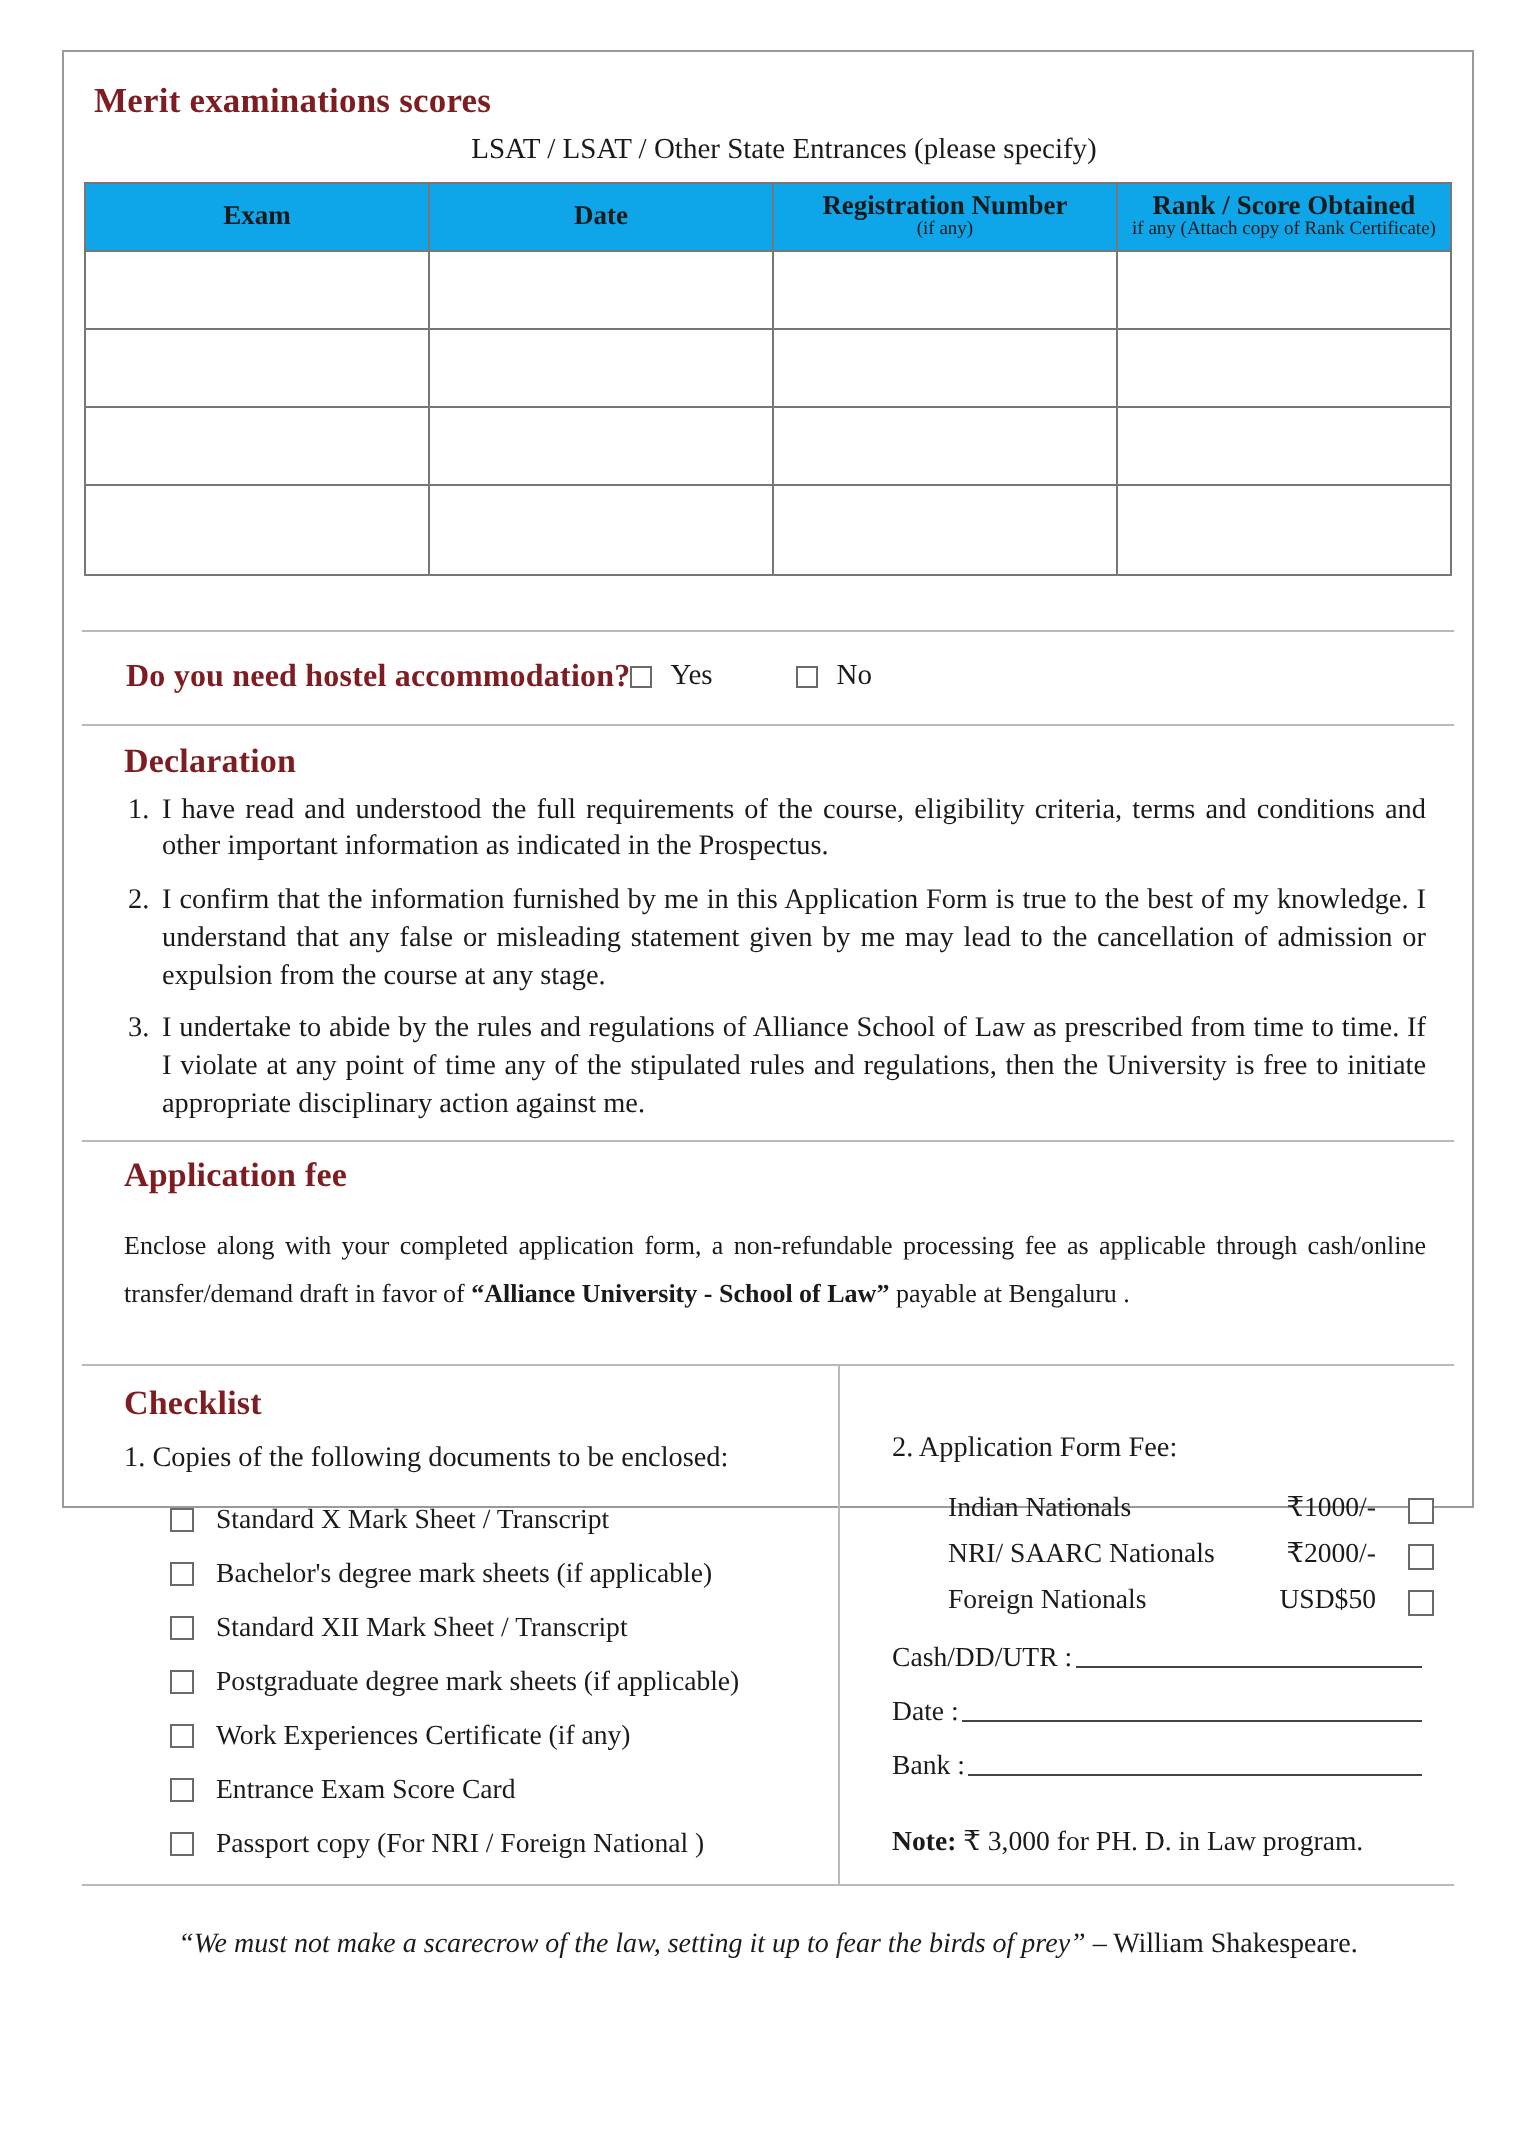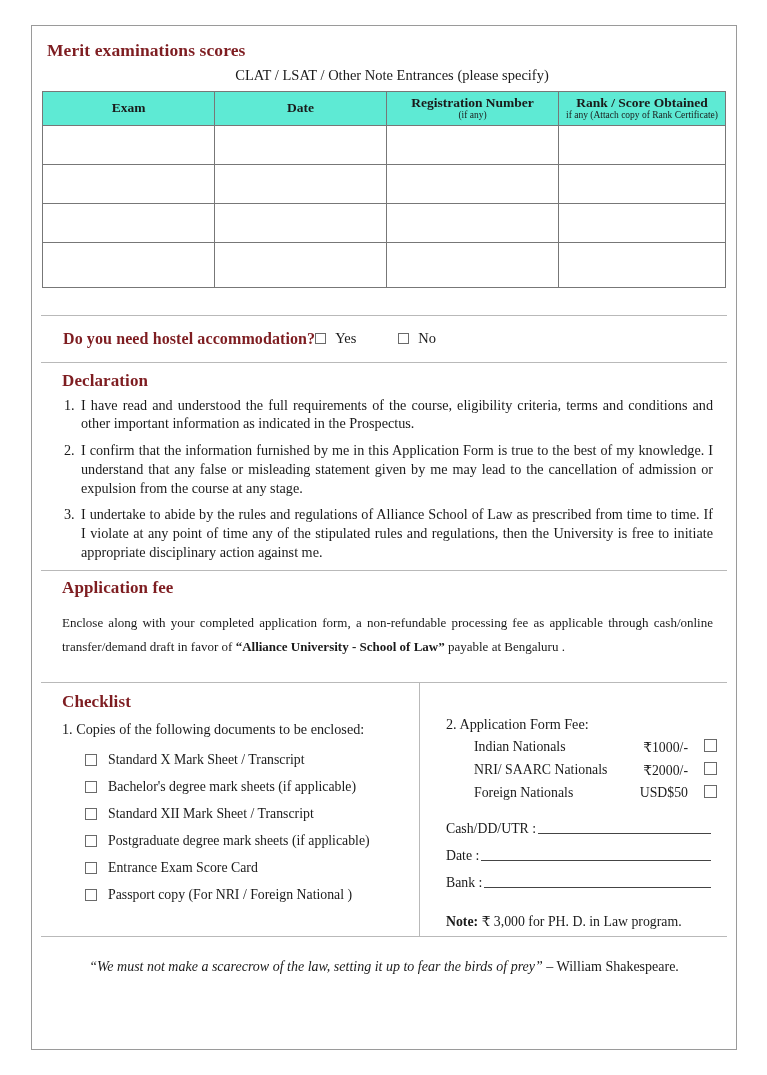--- a/index.html
+++ b/index.html
@@ -10,21 +10,21 @@
   body {
     width: 767px; height: 1075px;
     font-family: "Liberation Serif", "DejaVu Serif", serif;
     color: #1a1a1a;
     position: relative;
     overflow: hidden;
   }
   .page {
     position: absolute;
     left: 31px; top: 25px;
-    width: 706px; height: 1025px;
+    width: 706px; height: 729px;
     border: 1px solid #9a9a9a;
     background: #fff;
     padding: 0;
   }
   .inner { padding: 0 9px; height: 100%; }
 
   
   .sec-head {
     color: #7e1d21;
     font-weight: bold;
@@ -43,21 +43,21 @@
   table.exam {
     width: 683px;
     margin: 0 auto;
     border-collapse: collapse;
     table-layout: fixed;
   }
   table.exam th, table.exam td {
     border: 1px solid #777;
   }
   table.exam th {
-    background: #5eead4;
+    background: #0ea5e9;
     font-weight: bold;
     text-align: center;
     padding: 3px 2px 4px;
     vertical-align: middle;
     line-height: 1.12;
   }
   th .th-main { font-size: 13.5px; display: block; }
   th .th-sub  { font-size: 9.5px; display: block; font-weight: normal; }
   .col-exam { width: 172px; }
   .col-date { width: 172px; }
@@ -151,21 +151,21 @@
     display: flex; align-items: center;
     gap: 11px;
     margin: 0 0 0 23px;
     height: 27px;
     font-size: 13.8px;
   }
   .cl-item .cb { width: 12px; height: 12px; flex: none; }
 
   .fee-lead { font-size: 14.2px; margin-bottom: 6px; }
   .fee-row {
-    display: flex; align-items: flex-start;
+    display: flex; align-items: flex-end;
     margin-left: 28px;
     height: 23px;
     font-size: 13.8px;
   }
   .fee-name { width: 152px; }
   .fee-amt  { width: 62px; text-align: right; }
   .fee-row .cb { width: 13px; height: 13px; margin-left: 16px; flex: none; }
 
   .pay-row {
     display: flex; align-items: center;
@@ -196,21 +196,21 @@
   .quote i { font-style: italic; }
 </style>
 </head>
 <body>
 
 <div class="page">
   <div class="inner">
 
     <section class="merit-block">
       <div class="sec-head merit-title">Merit examinations scores</div>
-      <div class="merit-sub">CLAT / LSAT / Other Note Entrances (please specify)</div>
+      <div class="merit-sub">LSAT / LSAT / Other State Entrances (please specify)</div>
 
       <table class="exam">
         <colgroup>
           <col class="col-exam">
             <col class="col-date">
             <col class="col-reg">
             <col class="col-rank">
         </colgroup>
         <thead>
           <tr>
@@ -313,20 +313,24 @@
         <label class="cl-item">
           <span class="cb"></span>
           <span>Standard XII Mark Sheet / Transcript</span>
         </label>
         <label class="cl-item">
           <span class="cb"></span>
           <span>Postgraduate degree mark sheets (if applicable)</span>
         </label>
         <label class="cl-item">
           <span class="cb"></span>
+          <span>Work Experiences Certificate (if any)</span>
+        </label>
+        <label class="cl-item">
+          <span class="cb"></span>
           <span>Entrance Exam Score Card</span>
         </label>
         <label class="cl-item">
           <span class="cb"></span>
           <span>Passport copy (For NRI / Foreign National )</span>
         </label>
       </div>
 
       <div class="cl-right">
         <div class="fee-lead">2. Application Form Fee:</div>

